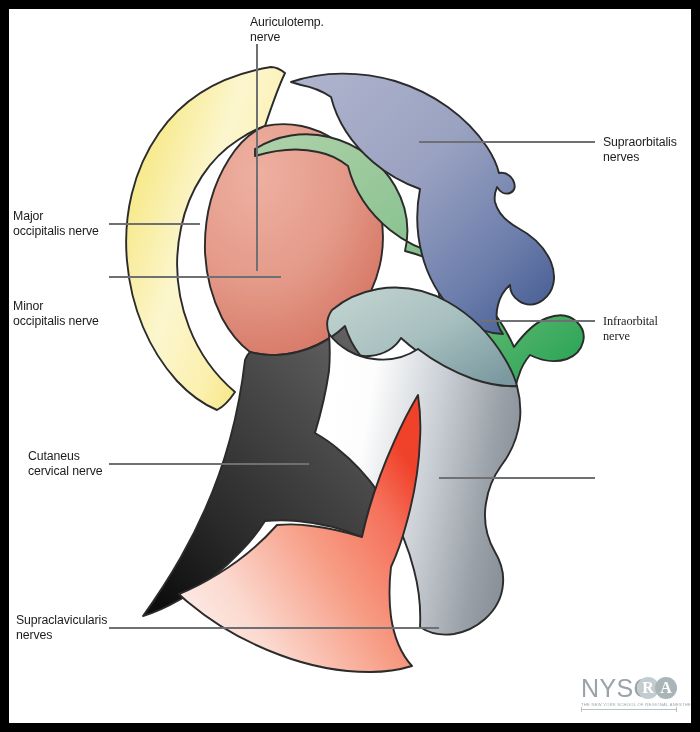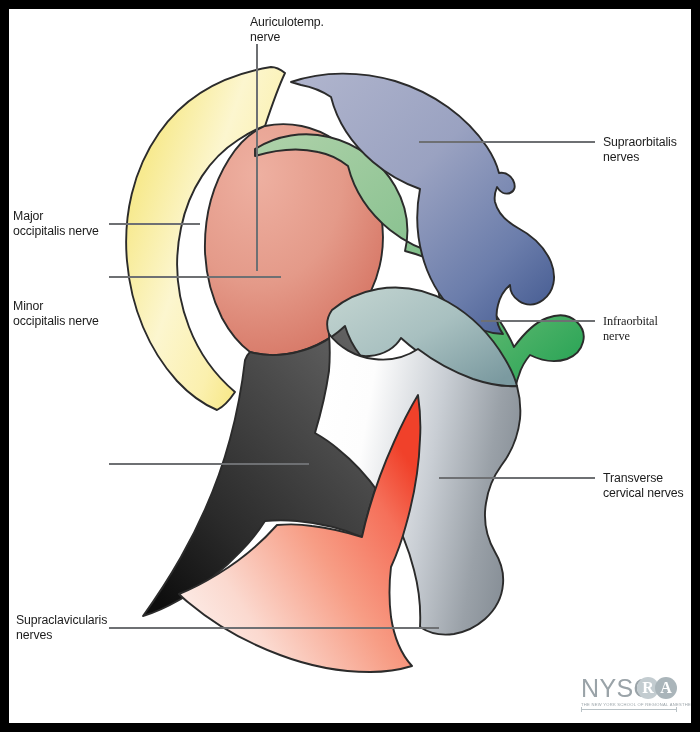--- a/index.html
+++ b/index.html
@@ -352,23 +352,23 @@
 
     <div class="callout-label right-side" style="left:594px; top:305px;font-family:Liberation Serif, serif;">Infraorbital
 nerve</div>
 
     <div class="callout-label left-side" style="left:4px; top:200px;">Major
 occipitalis nerve</div>
 
     <div class="callout-label left-side" style="left:4px; top:253px;margin-top:37px;">Minor
 occipitalis nerve</div>
 
-
-    <div class="callout-label right-side" style="left:594px; top:462px;">Transverse
-cervical nerves</div>
+    <div class="callout-label left-side" style="left:19px; top:440px;">Cutaneus
+cervical nerve</div>
+
 
     <div class="callout-label left-side" style="left:1px; top:604px;margin-left:6px;">Supraclavicularis
 nerves</div>
 
     <div id="nysora-logo">
       <div class="logo-wordmark">NYSO</div>
       <div class="logo-disc disc-r">R</div>
       <div class="logo-disc disc-a">A</div>
       <div class="logo-tagline">THE NEW YORK SCHOOL OF REGIONAL ANESTHESIA</div>
       <div class="logo-rule"></div>

